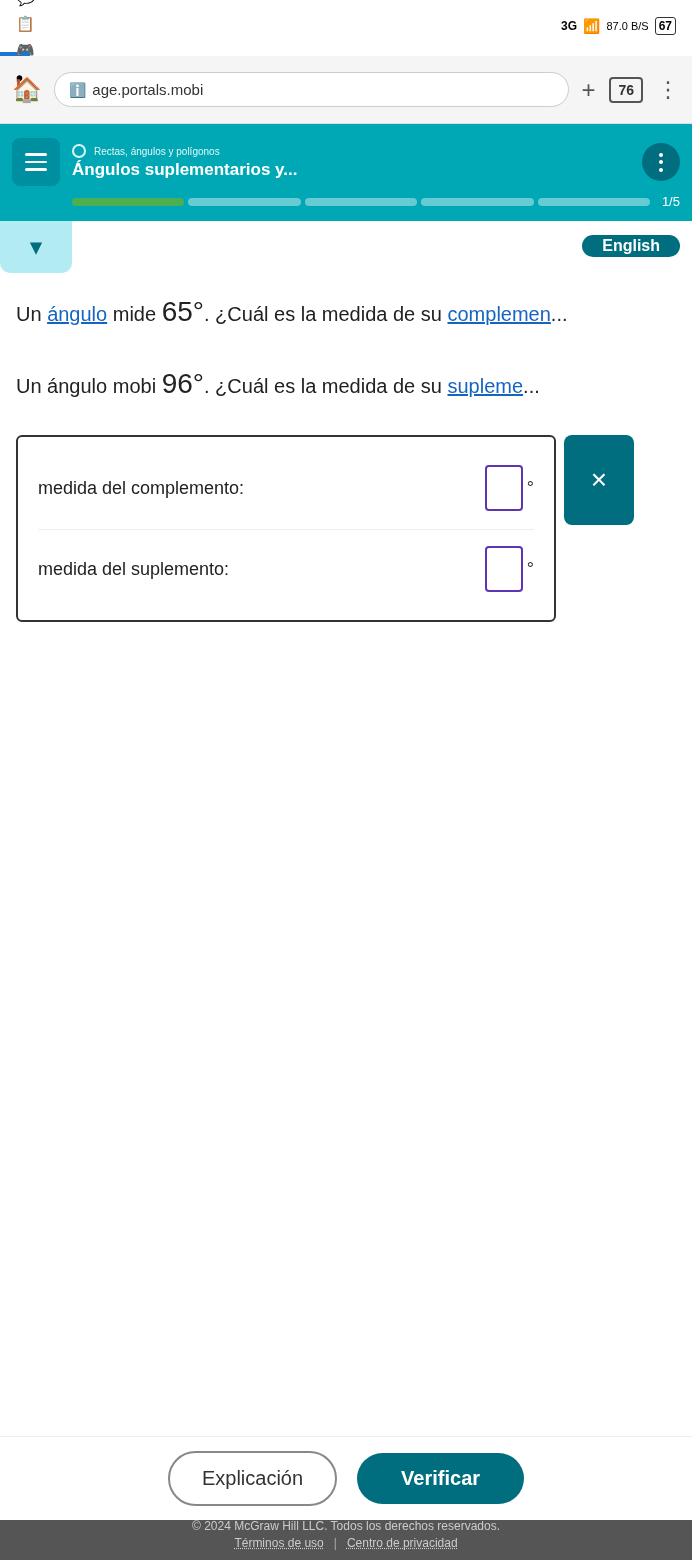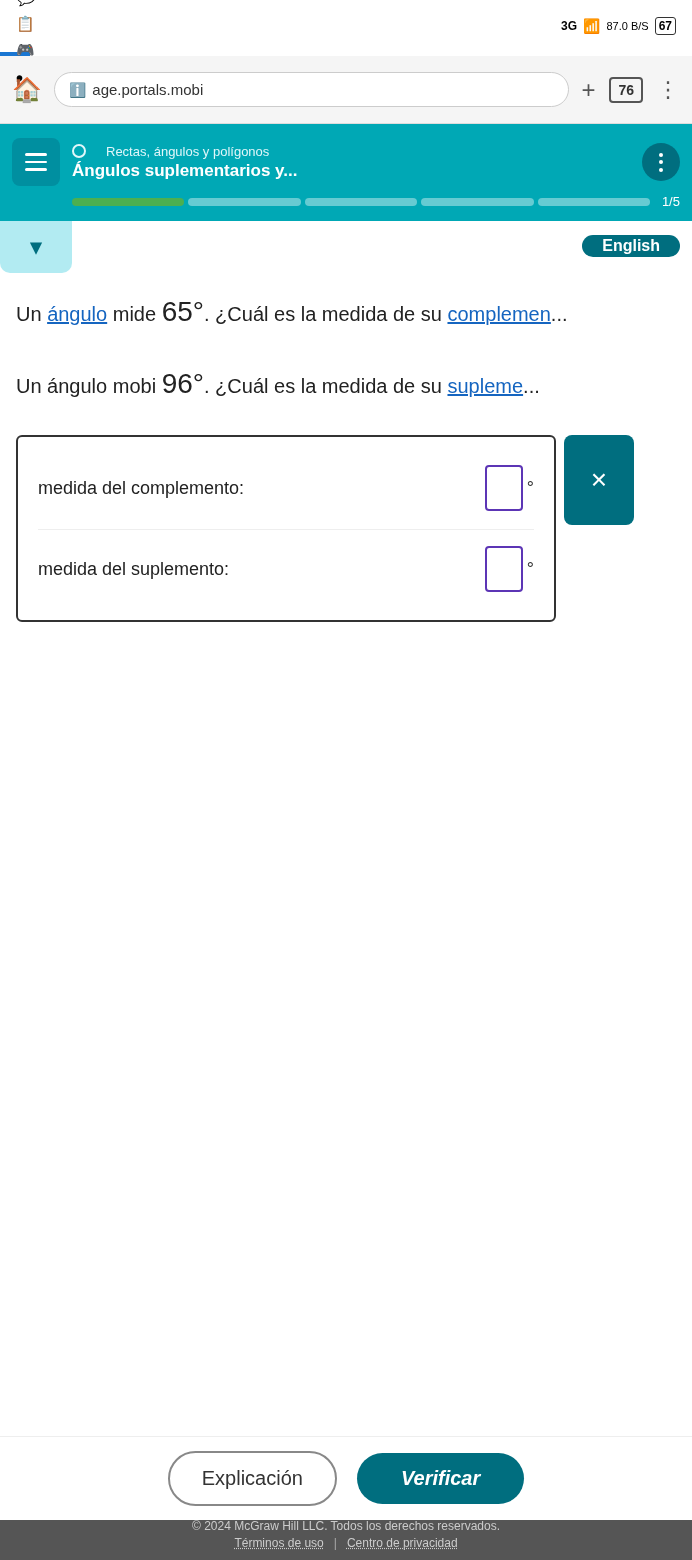--- a/index.html
+++ b/index.html
@@ -131,22 +131,22 @@
       height: 2.5px;
       background: #fff;
       border-radius: 2px;
     }
     .header-title-section {
       flex: 1;
     }
     .header-subtitle {
       display: flex;
       align-items: center;
-      gap: 20px;
-      font-size: 13px;
+      gap: 8px;
+      font-size: 10px;
       color: #e0f7fa;
       margin-bottom: 2px;
     }
     .header-circle-icon {
       width: 14px;
       height: 14px;
       border: 2px solid #e0f7fa;
       border-radius: 50%;
       display: inline-block;
     }
@@ -367,21 +367,20 @@
     }
     .btn-verificar {
       background: #006e7f;
       color: #fff;
       border: none;
       border-radius: 30px;
       padding: 14px 44px;
       font-size: 20px;
       font-weight: 600;
       cursor: pointer;
-      font-style: italic;
     }
 
     
     .site-footer {
       position: fixed;
       bottom: 0;
       left: 0;
       width: 692px;
       height: 52px;
       background: #555;

